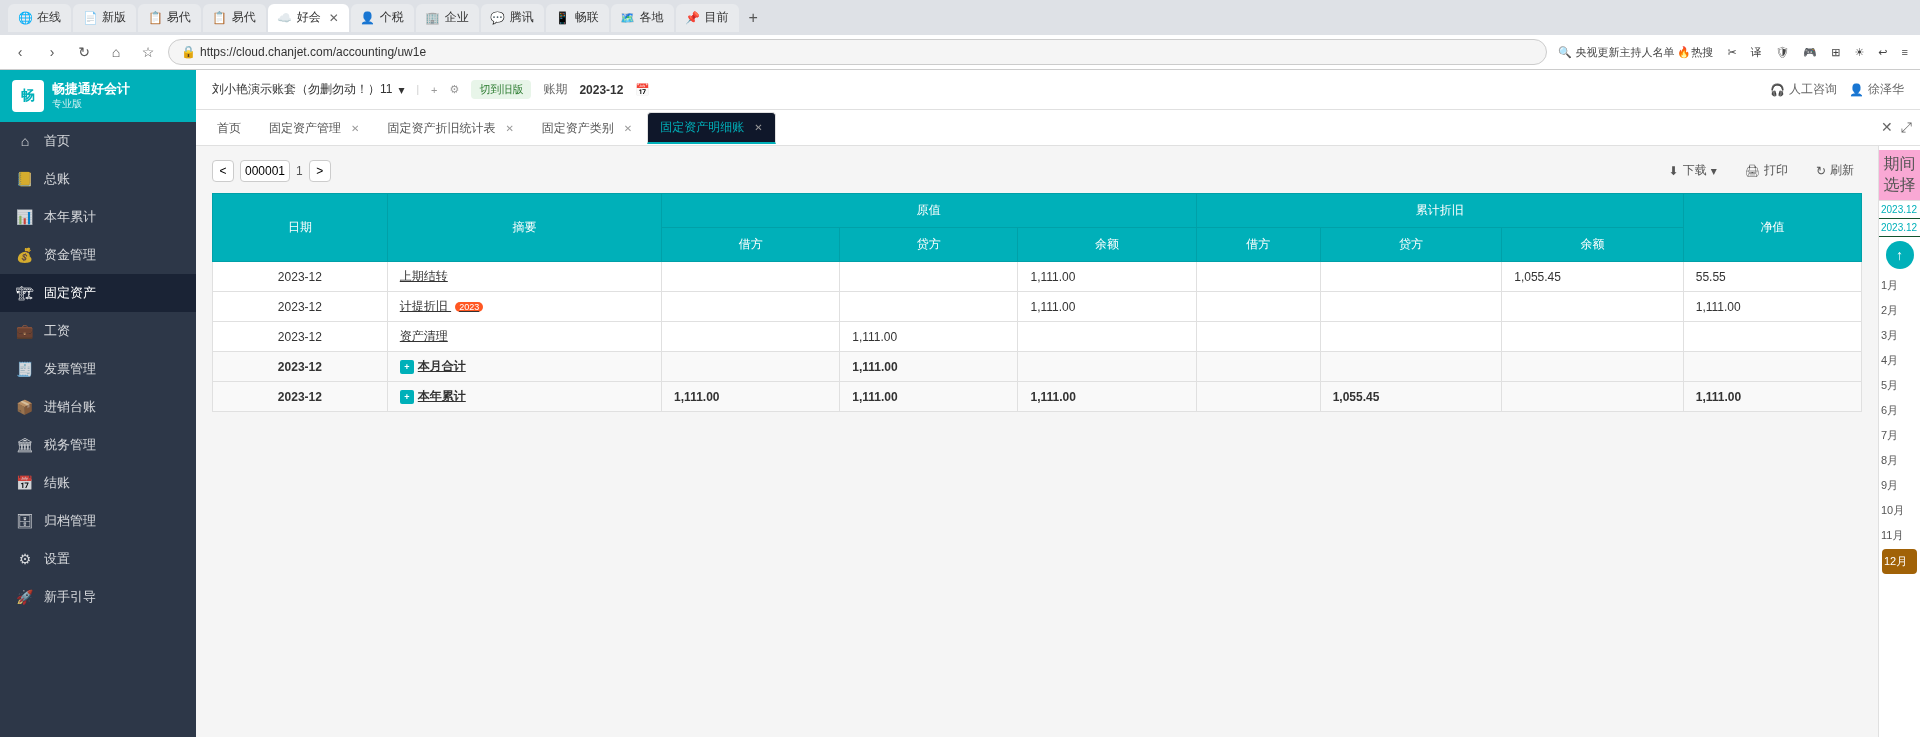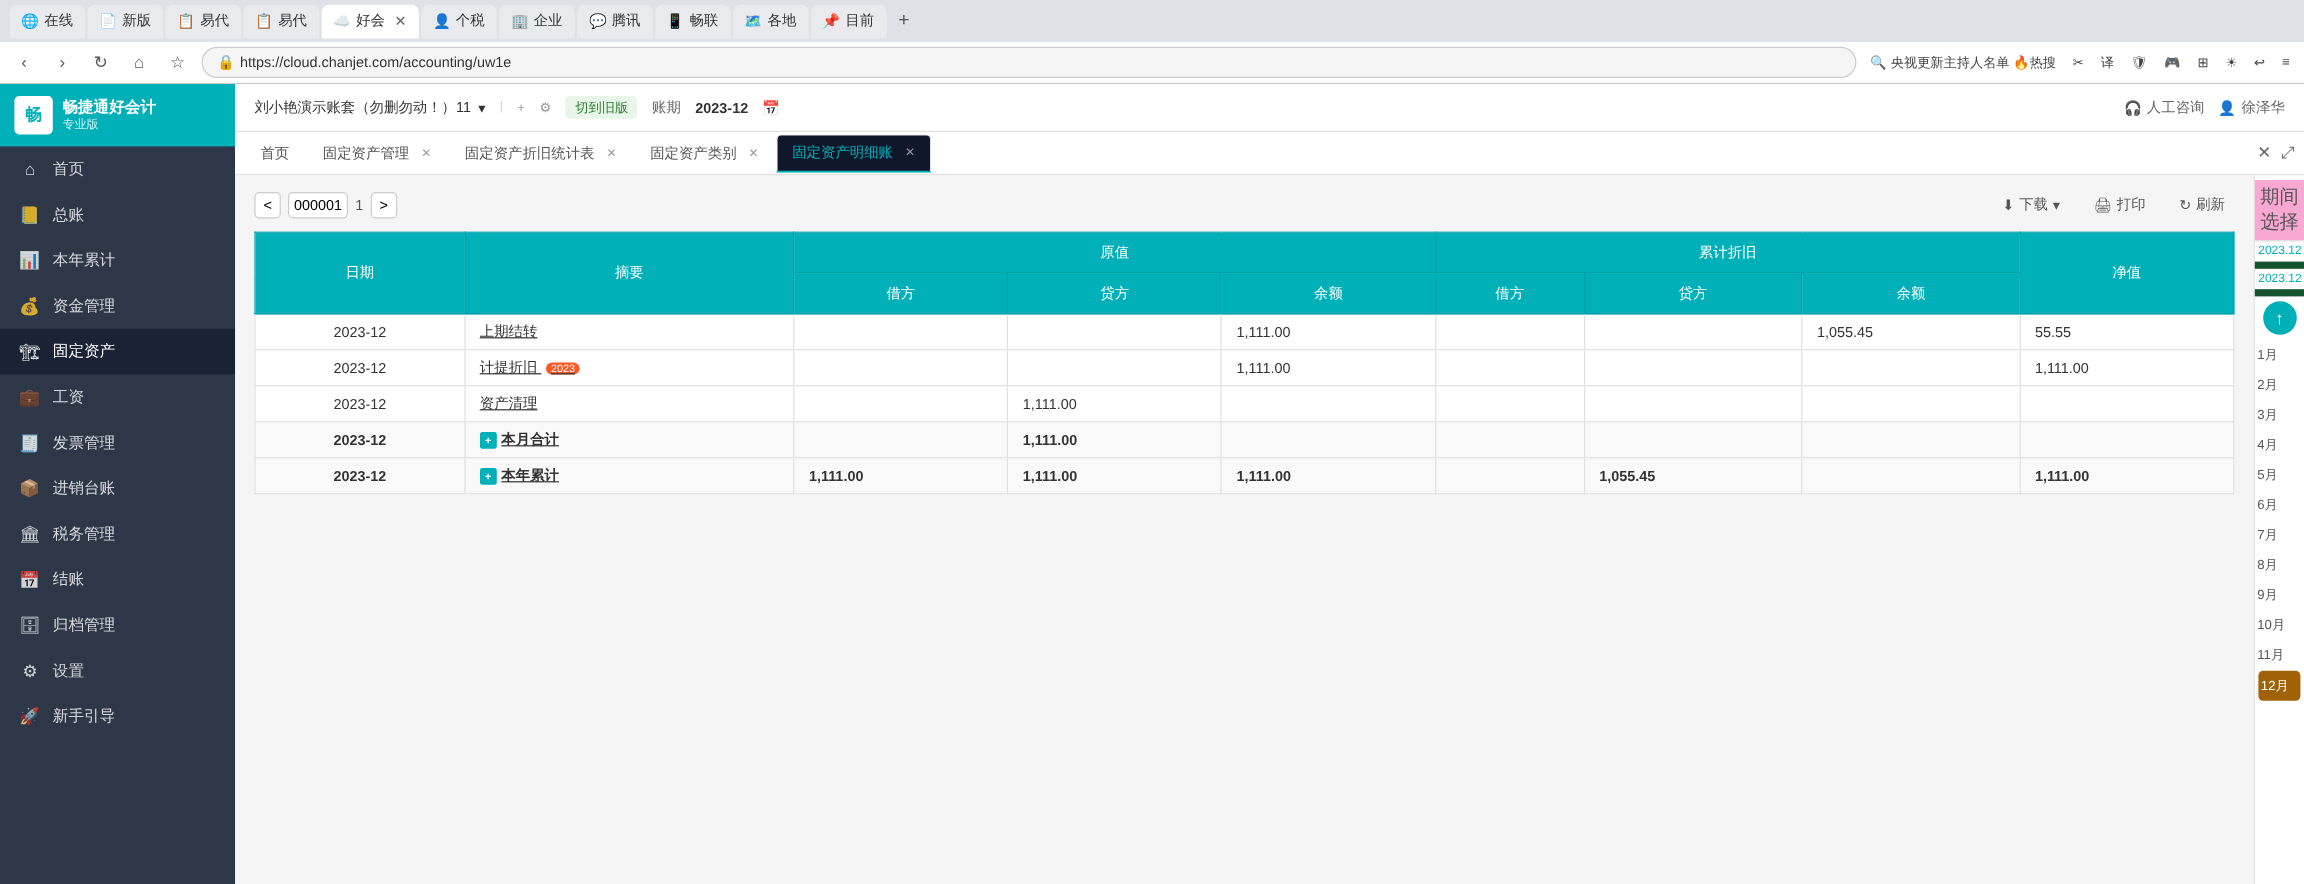--- a/index.html
+++ b/index.html
@@ -69,21 +69,21 @@
     .data-table td { padding: 6px 12px; font-size: 12px; border: 1px solid #e0e0e0; color: #333; }
     .data-table td.text-left { text-align: left; text-decoration: underline; }
     .data-table td.text-center { text-align: center; }
     .data-table .summary-row td { background: #f9f9f9; font-weight: bold; }
     .row-icon { display: inline-block; width: 14px; height: 14px; background: #00b0b9; color: #fff; font-size: 9px; text-align: center; line-height: 14px; border-radius: 2px; margin-right: 4px; }
     .th-group { text-align: center; }
 
     
     .right-panel { width: 42px; background: #fff; border-left: 1px solid #e0e0e0; display: flex; flex-direction: column; padding: 4px 0; }
     .period-selector-header { font-size: 16px; color: #555; text-align: center; padding: 4px 2px; background: #f9a8d4; border-bottom: 1px solid #e0e0e0; }
-    .period-date { font-size: 10px; color: #00b0b9; text-align: right; padding: 3px 2px; border-bottom: 6px solid #14532d; }
+    .period-date { font-size: 10px; color: #00b0b9; text-align: left; padding: 3px 2px; border-bottom: 1px solid #14532d; }
     .month-item { font-size: 11px; color: #555; padding: 5px 2px; cursor: pointer; }
     .month-item.active { background: #a16207; color: #fff; border-radius: 4px; margin: 1px 3px; }
     .scroll-up-btn { width: 28px; height: 28px; background: #00b0b9; border-radius: 50%; display: flex; align-items: center; justify-content: center; cursor: pointer; margin: 4px auto; color: #fff; font-size: 14px; }
 
     
     .update-badge { background: #ff5722; color: #fff; font-size: 9px; padding: 0 4px; border-radius: 8px; margin-left: 4px; }
   </style>
 </head>
 <body>
 

